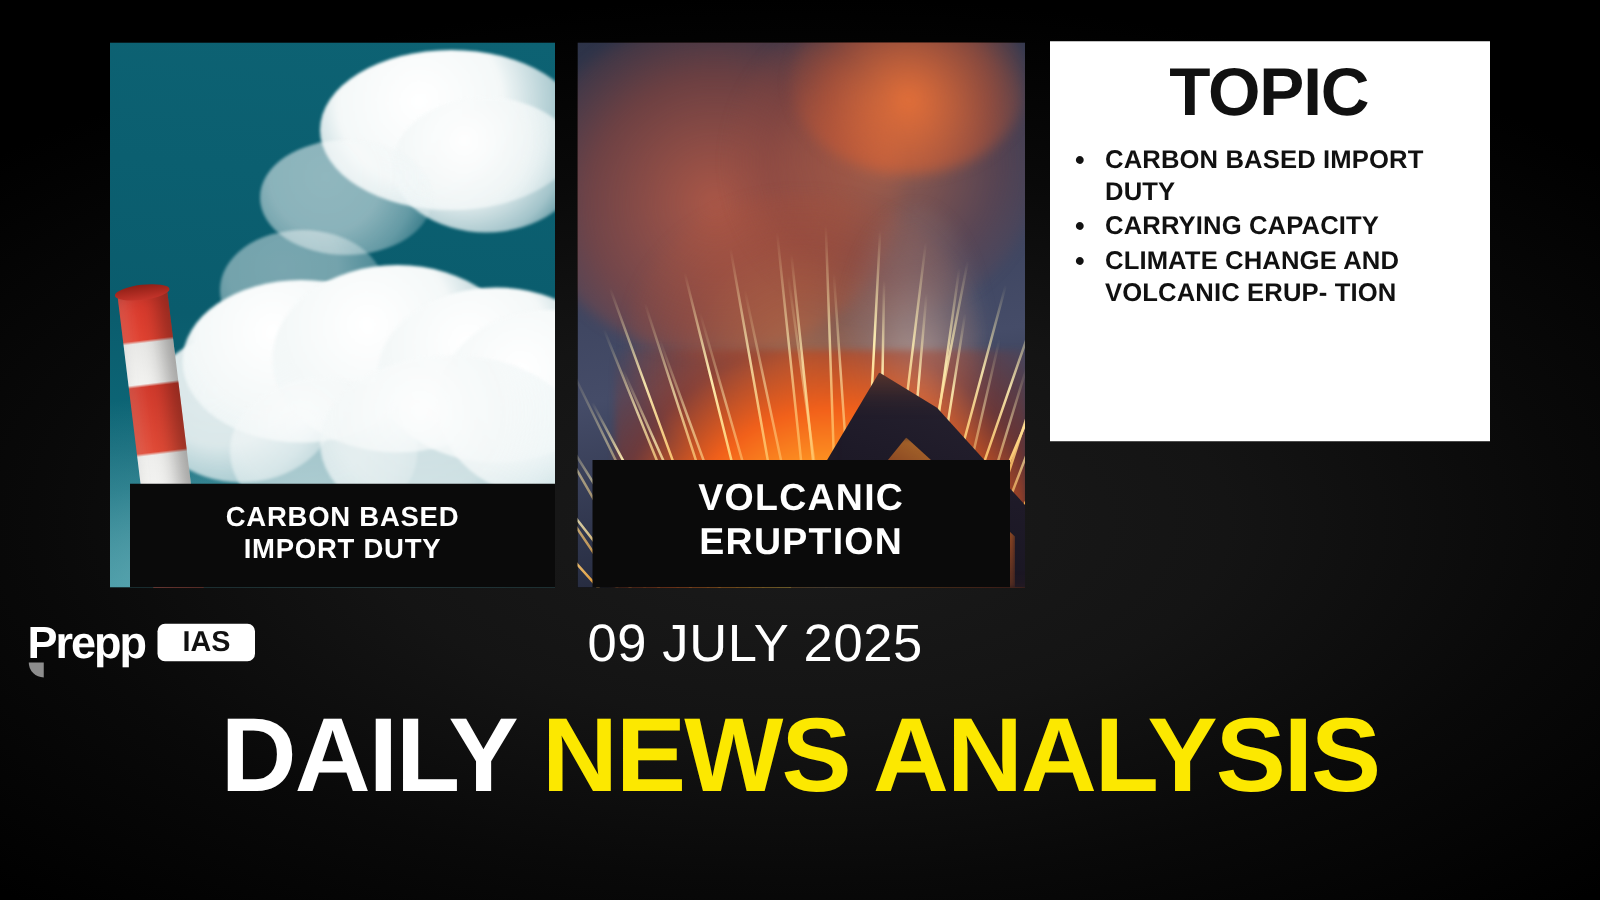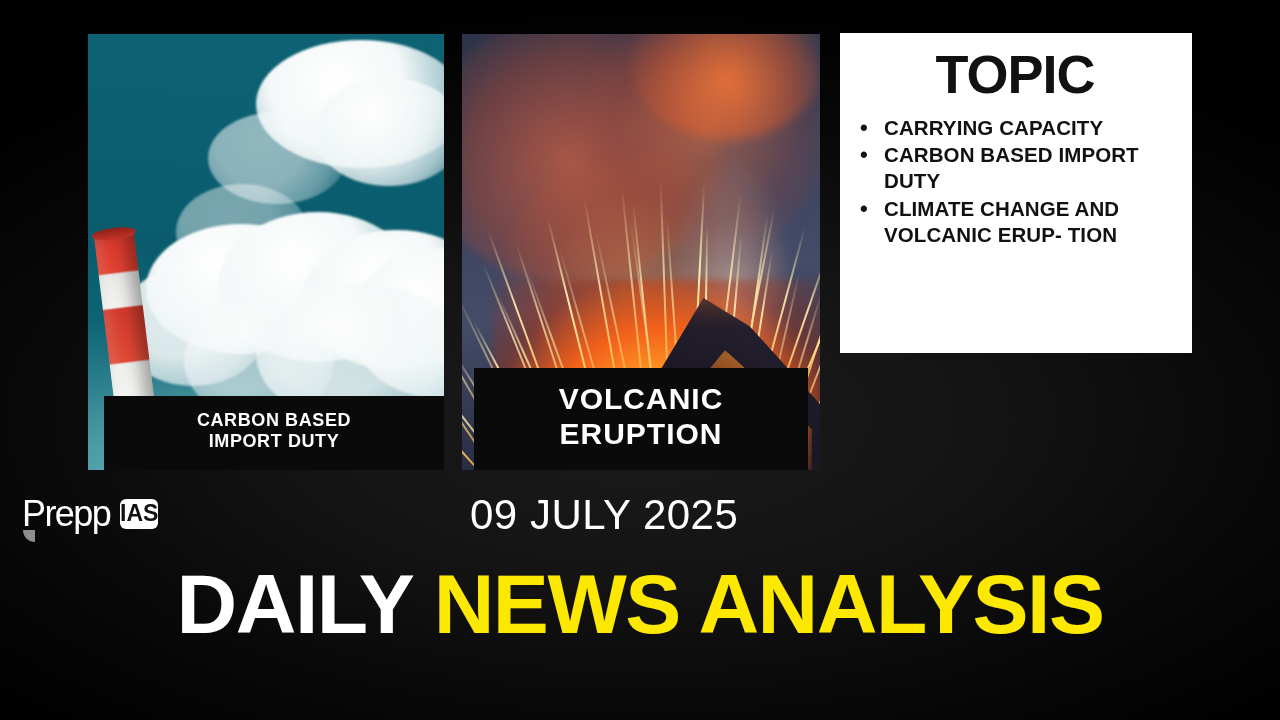--- a/index.html
+++ b/index.html
@@ -140,21 +140,21 @@
     position: absolute;
     left: 16px; right: 0;
     bottom: 0;
     background: #0a0a0a;
     color: #fff;
     text-align: center;
     font-weight: 700;
     letter-spacing: .6px;
     padding: 14px 6px 18px;
     line-height: 1.16;
-    font-size: 18px;
+    font-size: 22px;
   }
   #caption-volcano { left: 12px; right: 12px; font-size: 30px; letter-spacing: 1px; }
 
   
   #topic-card {
     position: absolute;
     left: 840px; top: 33px;
     width: 352px; height: 320px;
     background: #ffffff;
     box-sizing: border-box;
@@ -191,39 +191,39 @@
   #brand-logo {
     position: absolute;
     left: 22px; top: 496px;
     display: flex;
     align-items: center;
     gap: 10px;
   }
   .logo-word {
     position: relative;
     color: #fff;
-    font-weight: 400;
+    font-weight: 700;
     font-size: 36px;
     letter-spacing: -1.6px;
     line-height: 1;
   }
   .logo-tail {
     position: absolute;
     left: 1px; bottom: -10px;
     width: 12px; height: 12px;
     background: #8d8d8d;
     border-radius: 0 0 0 12px;
   }
   #ias-badge {
     background: #fff;
     color: #111;
     font-weight: 800;
     font-size: 23px;
     letter-spacing: 0px;
-    padding: 2px 0 3px;
+    padding: 2px 20px 3px;
     border-radius: 6px;
     line-height: 1.08;
   }
 
   #date-text {
     position: absolute;
     left: 470px; top: 494px;
     color: #fff;
     font-weight: 400;
     font-size: 42px;
@@ -337,22 +337,22 @@
 
     <div class="caption" id="caption-volcano">
       <div>VOLCANIC</div>
       <div>ERUPTION</div>
     </div>
   </div>
 
   <div id="topic-card">
     <div id="topic-title">TOPIC</div>
     <ul id="topic-list">
+      <li>CARBON BASED IMPORT DUTY</li>
       <li>CARRYING CAPACITY</li>
-      <li>CARBON BASED IMPORT DUTY</li>
       <li>CLIMATE CHANGE AND VOLCANIC ERUP- TION</li>
     </ul>
   </div>
 
   <div id="brand-logo">
     <span class="logo-word">
       <span>Prepp</span>
       <span class="logo-tail"></span>
     </span>
     <span id="ias-badge">IAS</span>

